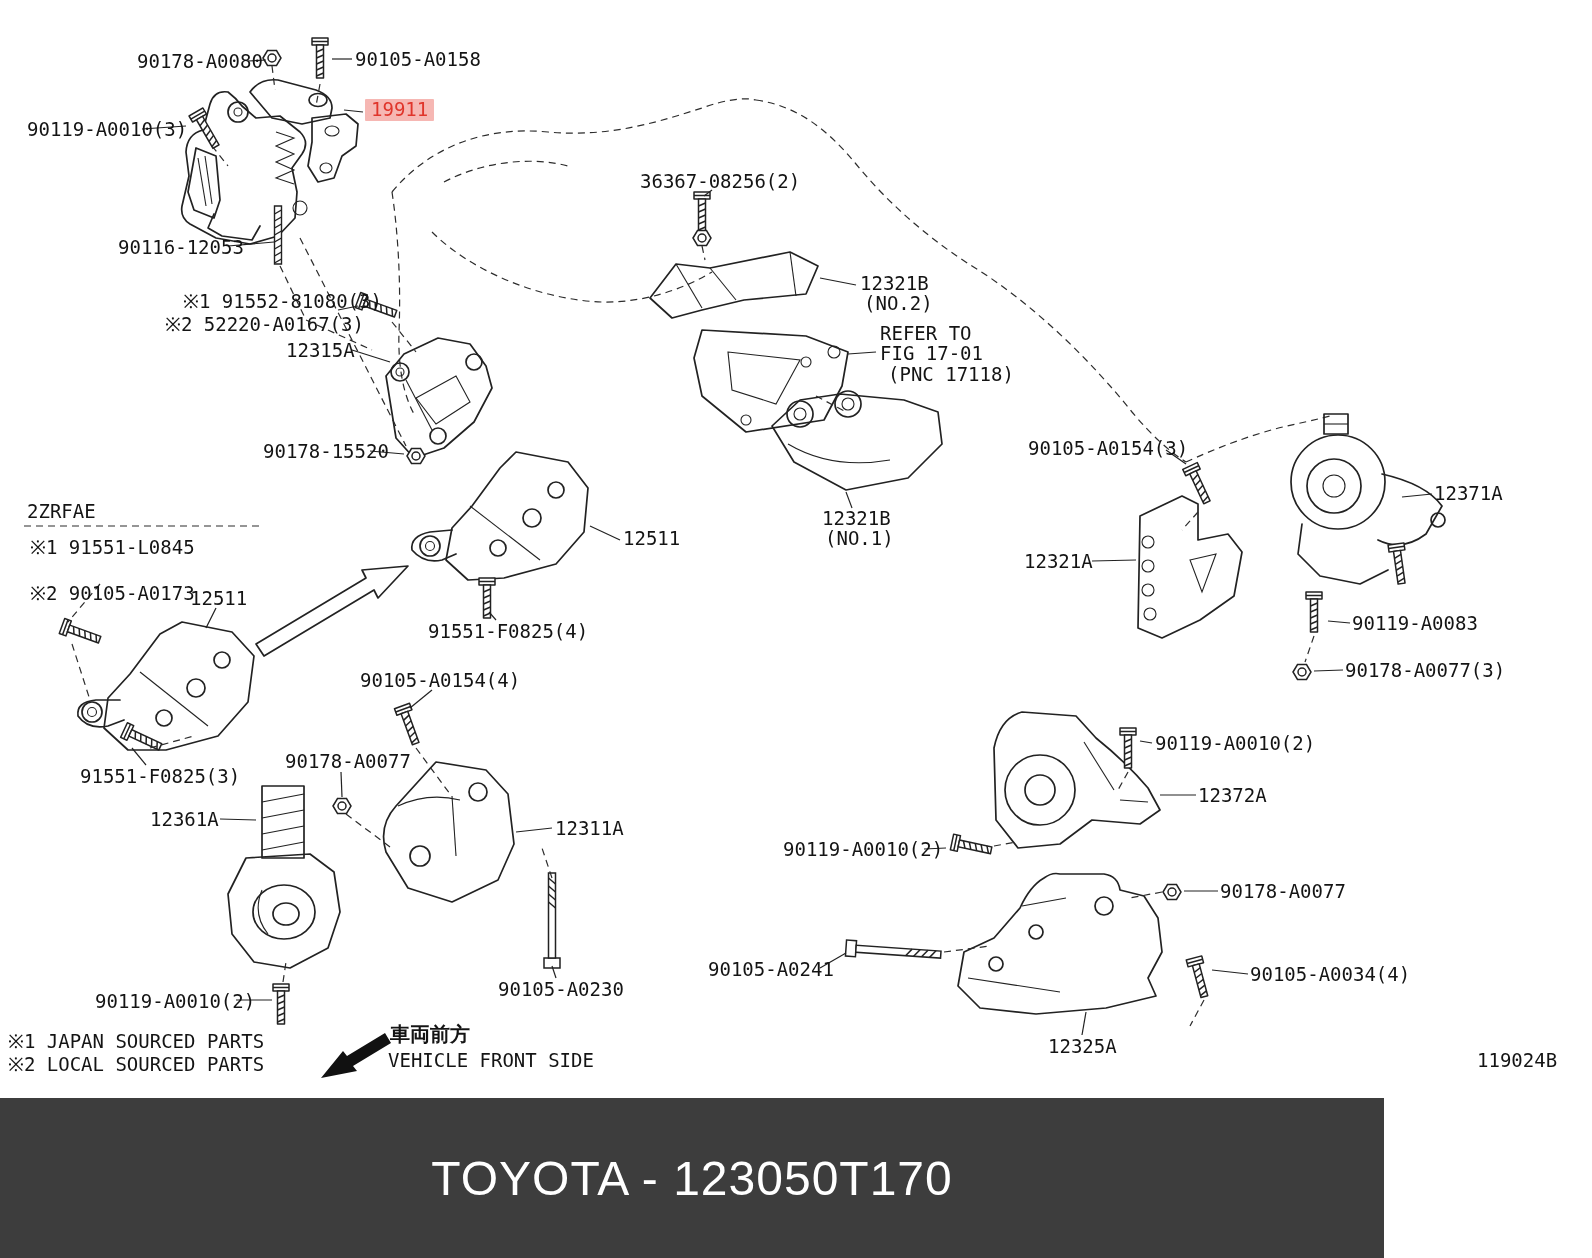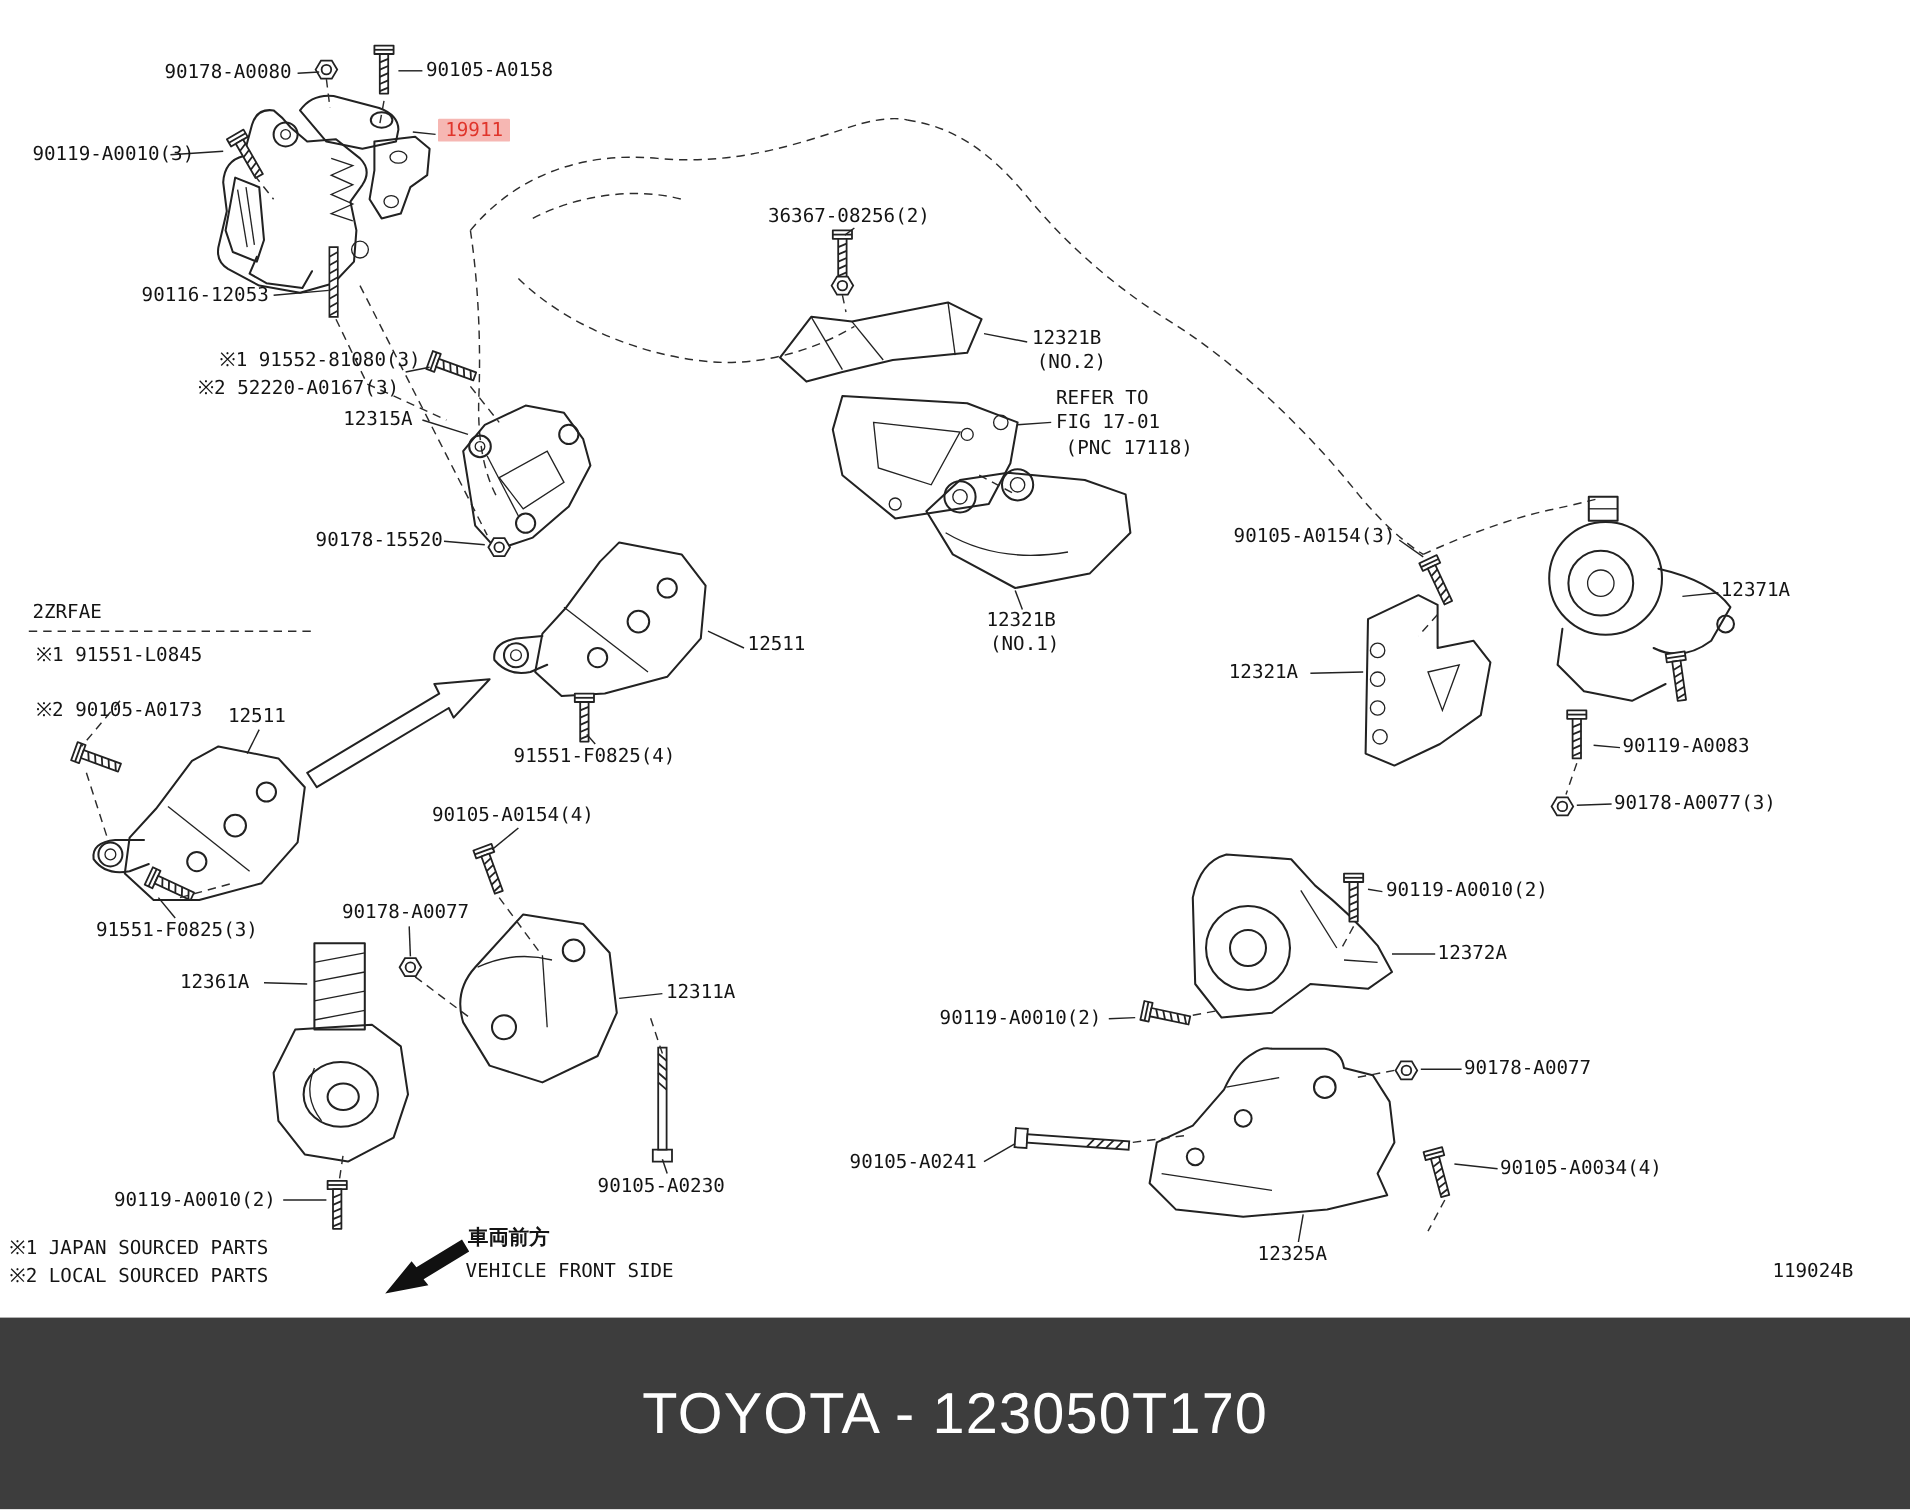--- a/index.html
+++ b/index.html
@@ -4,25 +4,25 @@
 <style>
   html,body{margin:0;padding:0;background:#fff;}
   .stage{position:relative;width:1592px;height:1258px;background:#ffffff;overflow:hidden;
          font-family:"DejaVu Sans Mono","Liberation Mono",monospace;}
   svg.linework{position:absolute;left:0;top:0;}
   .part{fill:none;stroke:#222;stroke-width:1.7;stroke-linejoin:round;stroke-linecap:round;}
   .thin{fill:none;stroke:#222;stroke-width:1.1;}
   .dash{fill:none;stroke:#2c2c2c;stroke-width:1.2;stroke-dasharray:7 5;}
   .lead{fill:none;stroke:#222;stroke-width:1.2;}
   .blk{fill:#111;stroke:none;}
-  .lbl{position:absolute;font-size:16px;line-height:1.05;color:#141414;white-space:nowrap;}
+  .lbl{position:absolute;font-size:19px;line-height:1.05;color:#141414;white-space:nowrap;}
   .lbl.highlight{background:var(--highlight-bg,#f6b7b3);color:var(--highlight-text,#e0352b);
                  padding:1px 6px;border-radius:1px;}
-  .lbl.jp{font-family:"DejaVu Sans","Liberation Sans",sans-serif;font-weight:bold;font-size:17px;}
-  .footer{position:absolute;left:0;top:1098px;width:1592px;height:160px;
+  .lbl.jp{font-family:"DejaVu Sans","Liberation Sans",sans-serif;font-weight:bold;font-size:20px;}
+  .footer{position:absolute;left:0;top:1098px;width:1384px;height:160px;
           background:var(--footer-bg,#3d3d3d);color:var(--footer-text,#ffffff);
           display:flex;align-items:center;justify-content:center;gap:68px;
           font-family:"Liberation Sans","DejaVu Sans",sans-serif;font-size:48px;letter-spacing:1px;}
 </style>
 </head>
 <body>
 
 <div class="stage">
 
   <svg class="linework" width="1592" height="1258" viewBox="0 0 1592 1258">

